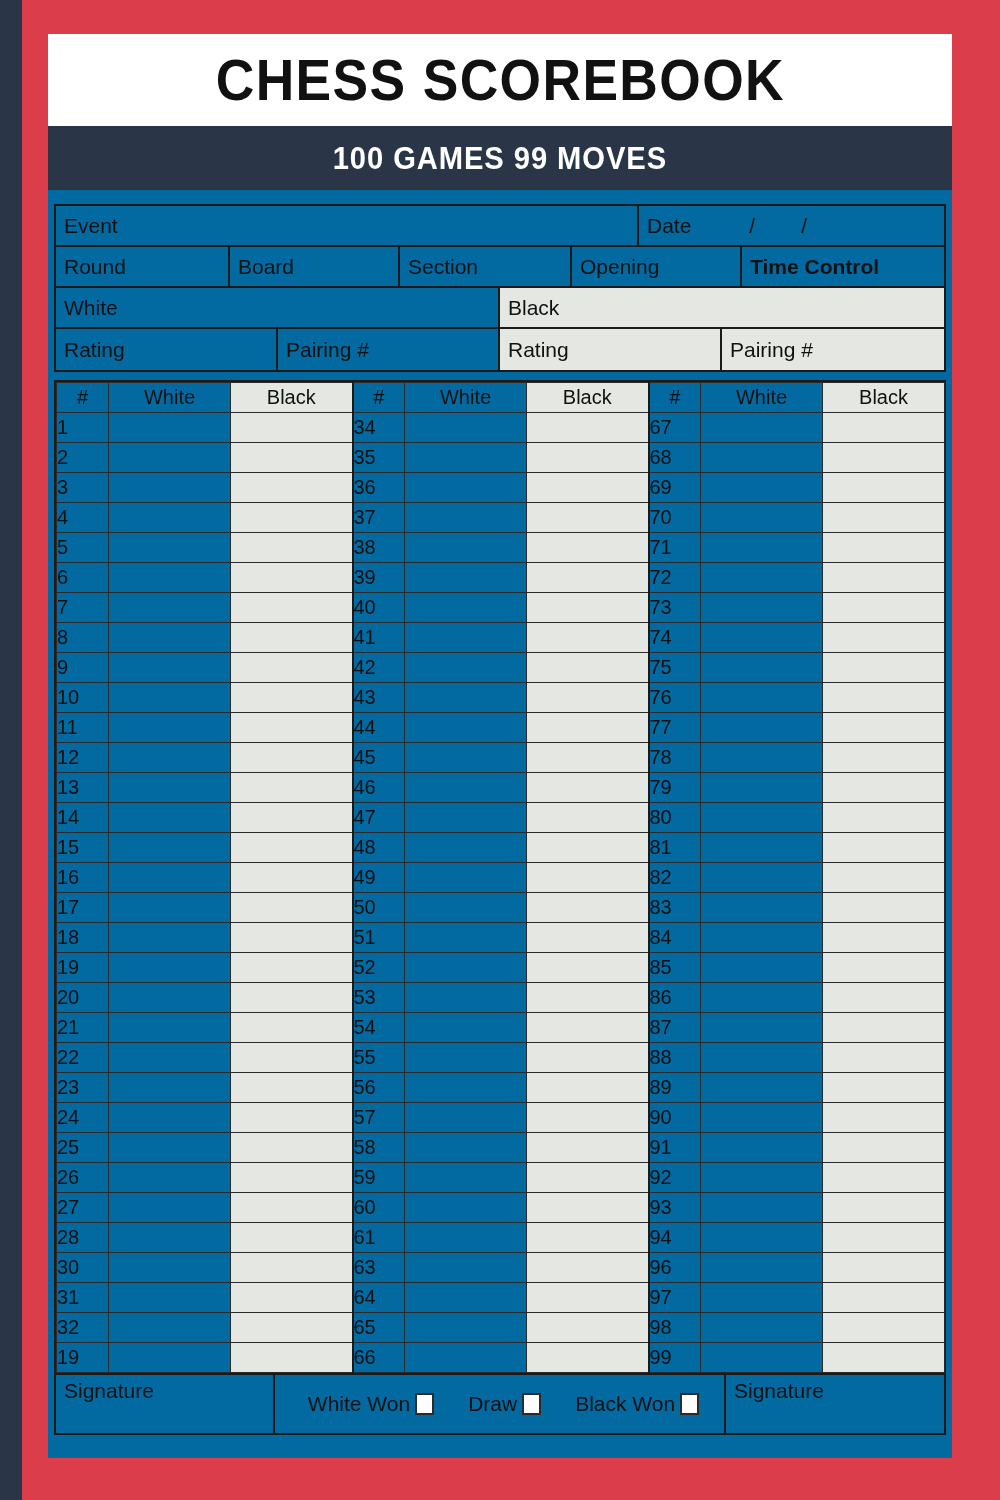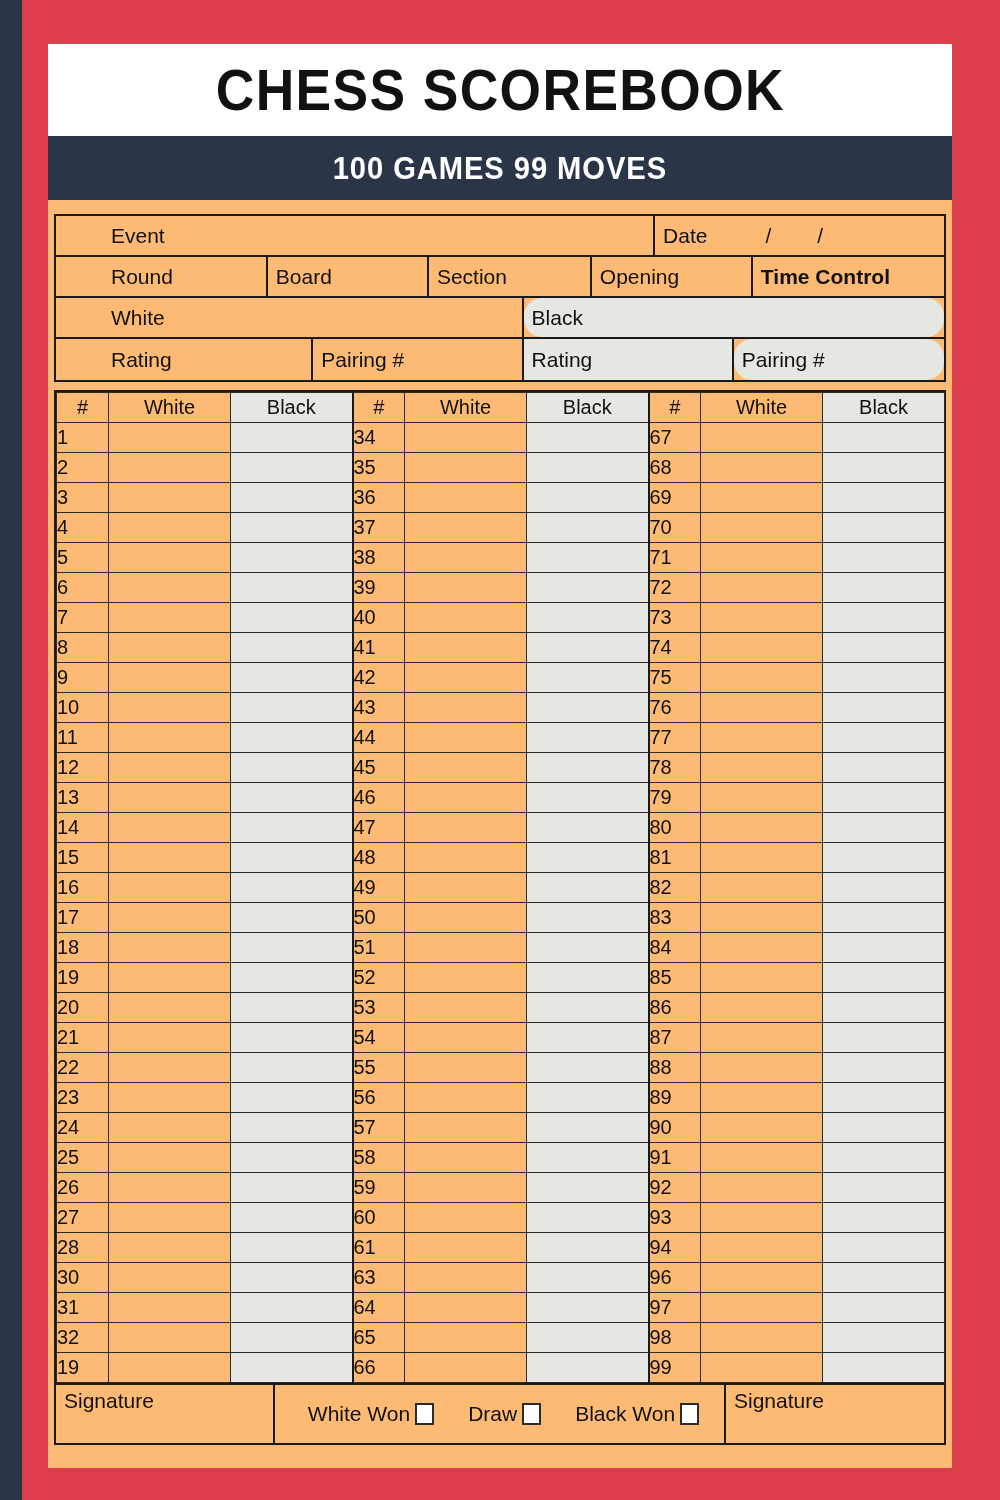--- a/index.html
+++ b/index.html
@@ -29,24 +29,24 @@
     left: 0;
     top: 0;
     width: 22px;
     height: 1500px;
     background: #2A3648;
   }
   
   #page {
     position: absolute;
     left: 48px;
-    top: 44px;
+    top: 34px;
     width: 904px;
     height: 1424px;
-    background: #fdba74;
+    background: #0369a1;
     box-sizing: border-box;
     overflow: hidden;
   }
 
   
   #title-band {
     height: 92px;
     background: #ffffff;
     display: flex;
     align-items: center;
@@ -86,35 +86,34 @@
   #form-block {
     margin: 14px 6px 0 6px;
     border: 2px solid #1a1a1a;
     box-sizing: border-box;
   }
   .form-row {
     display: flex;
     border-bottom: 2px solid #1a1a1a;
     box-sizing: border-box;
     height: 41px;
-    padding-left: 47px;
   }
   .form-row:last-child { border-bottom: none; }
   .fcell {
     display: flex;
     align-items: center;
     padding-left: 8px;
     border-right: 2px solid #1a1a1a;
     box-sizing: border-box;
     font-size: 21px;
     color: #111111;
     overflow: hidden;
     white-space: nowrap;
   }
-  .fcell:last-child { border-right: none; border-radius: 18px; }
+  .fcell:last-child { border-right: none; }
   .fcell.shaded { background: #E5E7E3; }
   .date-slashes {
     margin-left: 58px;
     letter-spacing: 46px;
     font-size: 21px;
     color: #111111;
   }
 
   
   #moves-table {

